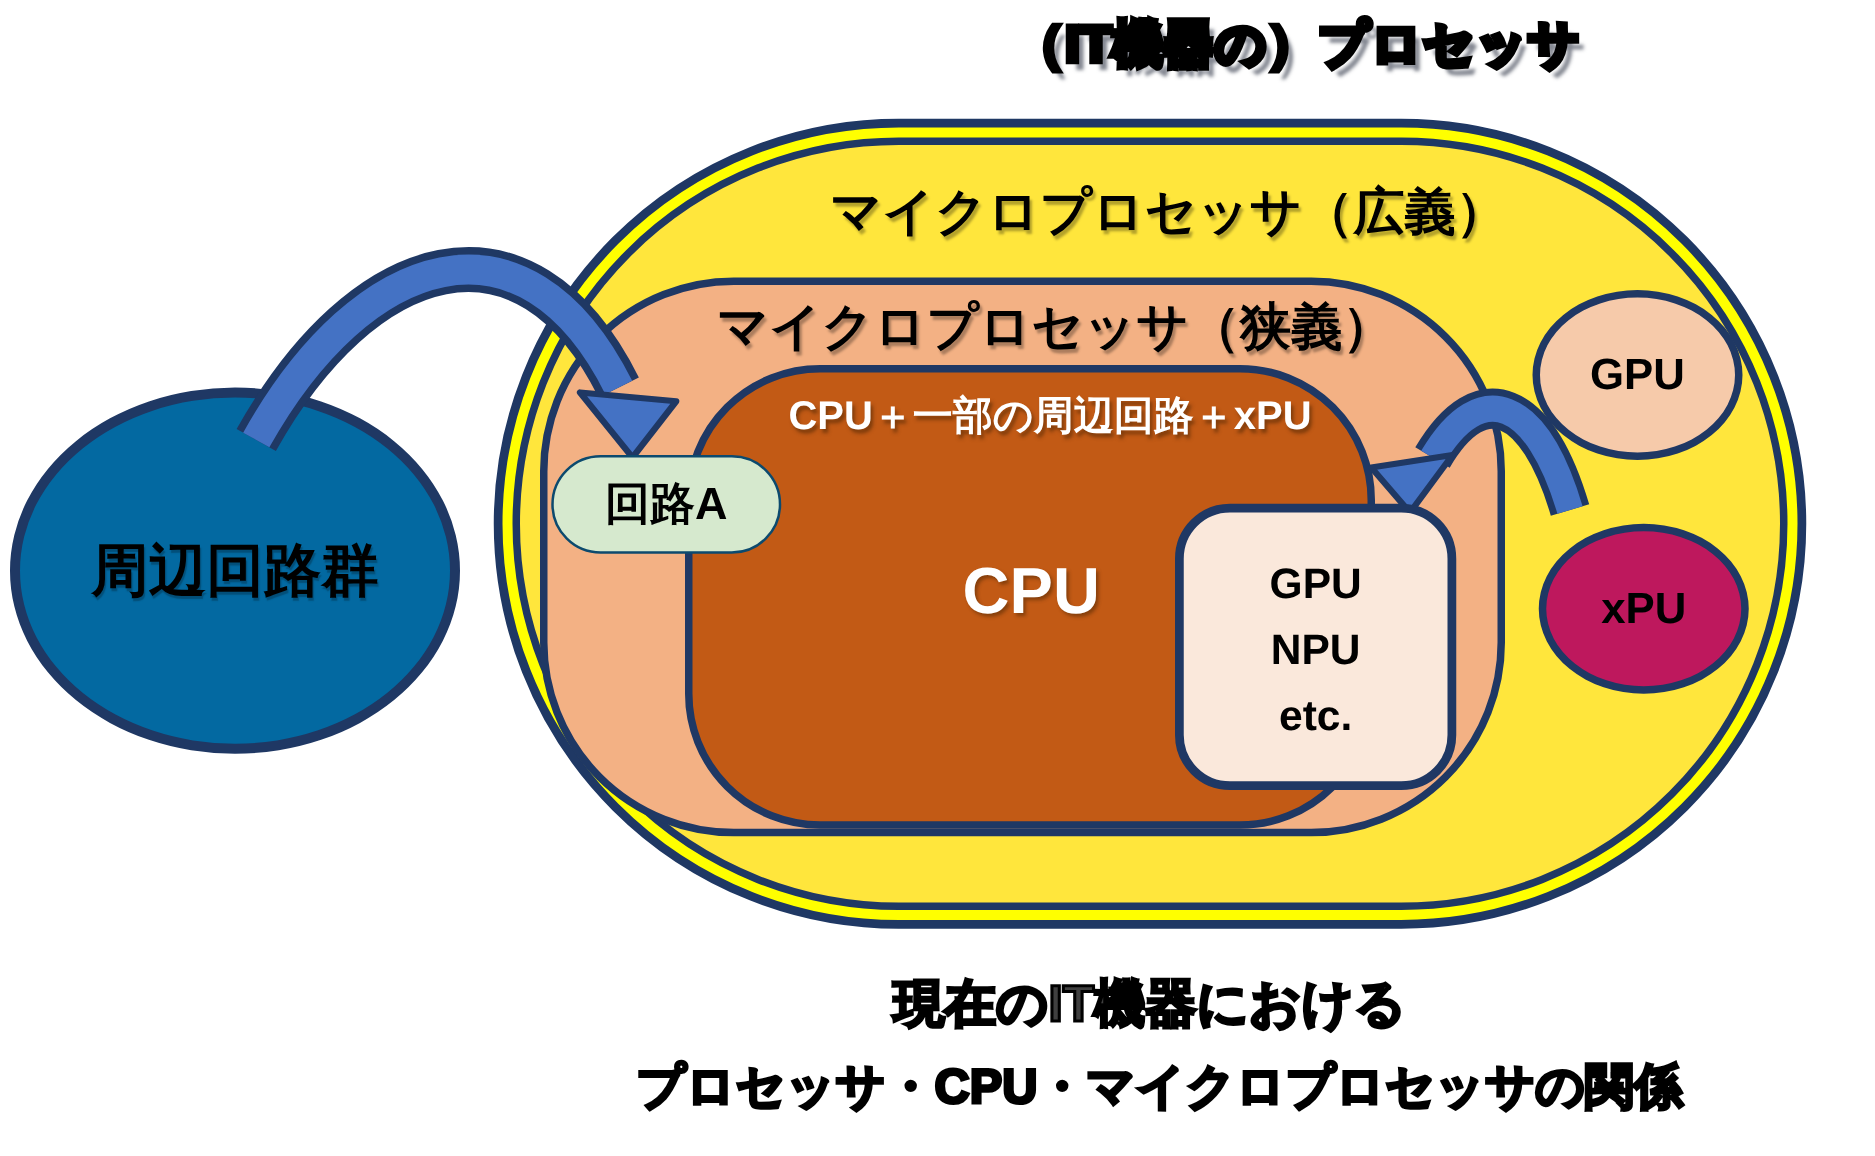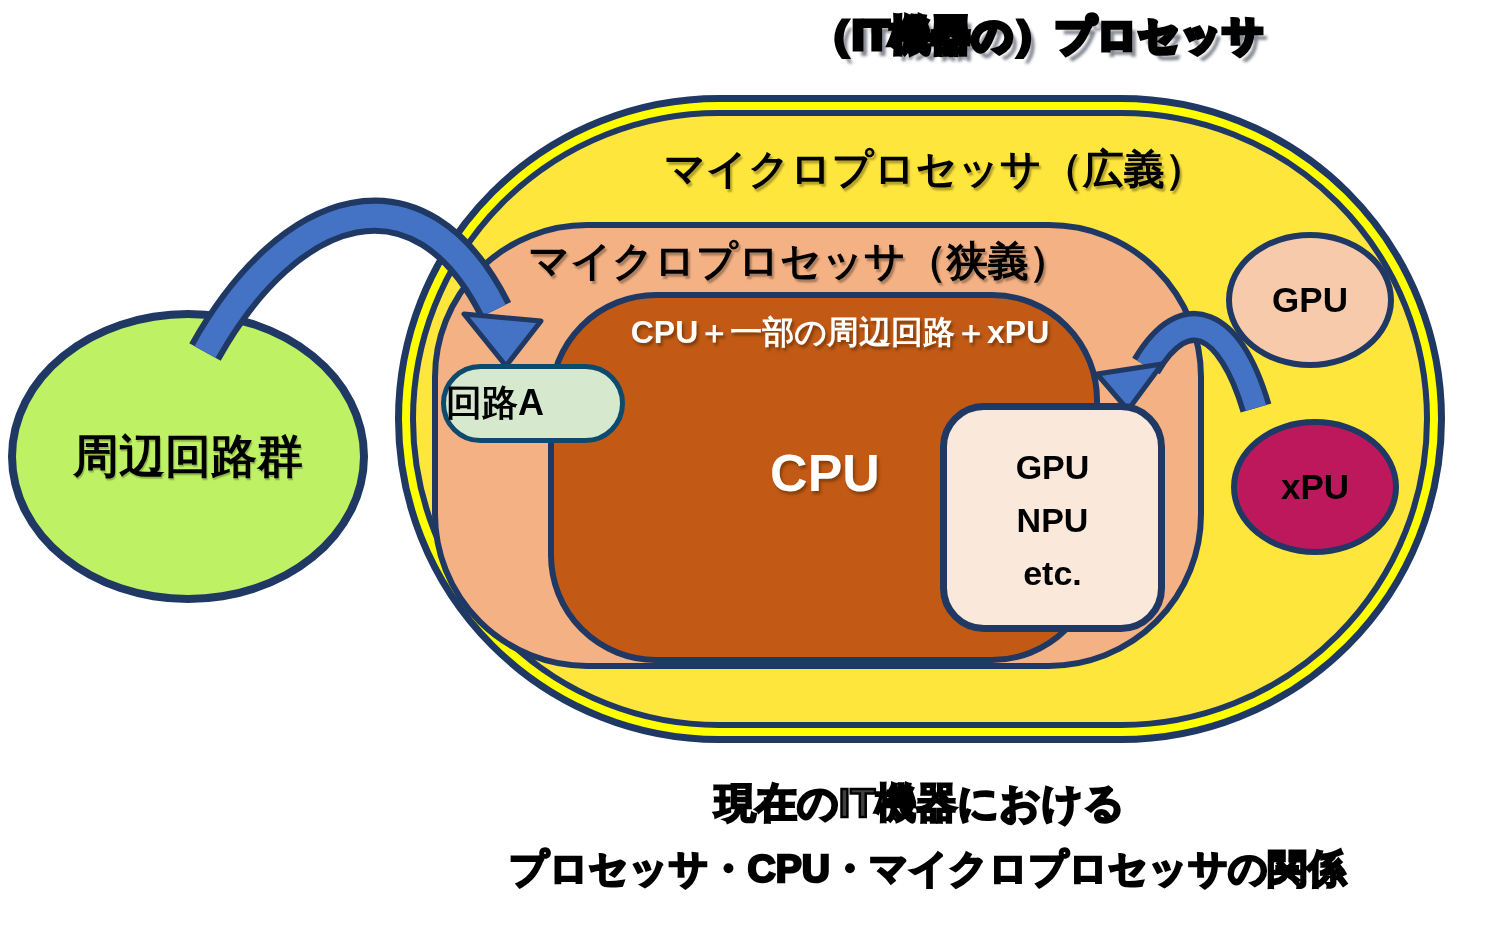--- a/index.html
+++ b/index.html
@@ -25,31 +25,31 @@
     box-sizing:border-box;z-index:2;
   }
   
   .core-shape{
     left:548px;top:292px;width:552px;height:371px;
     background:#C25A15;border:6px solid #1F3864;border-radius:108px;
     box-sizing:border-box;z-index:2;
   }
   
   .peripheral{
-    left:8px;top:310px;width:360px;height:293px;background:#bef264;
+    left:8px;top:310px;width:360px;height:293px;background:#0369a1;
     border:8px solid #1F3864;border-radius:50%;box-sizing:border-box;
     display:flex;align-items:center;justify-content:center;z-index:3;
   }
   .peripheral .lbl{font-size:46px;font-weight:800;color:#000;text-shadow:1px 2px 1px rgba(0,0,0,.25);}
   
   .arrows{left:0;top:0;width:1500px;height:925px;z-index:4;pointer-events:none;}
   
   .pill{
-    background:#D6E9CE;border:5px solid #0c4a6e;border-radius:40px;
-    box-sizing:border-box;display:flex;align-items:center;justify-content:flex-start;z-index:5;
+    background:#D6E9CE;border:2px solid #0c4a6e;border-radius:40px;
+    box-sizing:border-box;display:flex;align-items:center;justify-content:center;z-index:5;
   }
   .pill-a{left:441px;top:364px;width:184px;height:79px;}
   .pill-b{left:463px;top:439px;width:181px;height:79px;}
   .pill .lbl{font-size:36px;font-weight:800;color:#000;}
   
   .integrated{
     left:940px;top:403px;width:225px;height:229px;background:#FAE8DB;
     border:7px solid #1F3864;border-radius:44px;box-sizing:border-box;
     display:flex;flex-direction:column;align-items:center;justify-content:center;
     padding-top:6px;z-index:5;
@@ -62,21 +62,21 @@
   }
   .unit-gpu{left:1226px;top:232px;width:168px;height:136px;background:#F6CAAA;}
   .unit-xpu{left:1231px;top:419px;width:168px;height:136px;background:#be185d;}
   .unit .lbl{font-size:35px;font-weight:800;color:#000;}
   
   .lbl-broad{
     left:664px;top:142px;width:570px;text-align:left;z-index:7;
     font-size:41px;font-weight:700;color:#000;text-shadow:2px 3px 2px rgba(0,0,0,.3);
   }
   .lbl-narrow{
-    left:514px;top:234px;width:570px;text-align:center;z-index:7;
+    left:545px;top:234px;width:570px;text-align:right;z-index:7;
     font-size:41px;font-weight:800;color:#000;text-shadow:2px 3px 2px rgba(0,0,0,.3);
   }
   .lbl-core{
     left:560px;top:311px;width:560px;text-align:center;z-index:7;
     font-size:32px;font-weight:800;color:#fff;text-shadow:2px 3px 3px rgba(60,30,0,.5);
   }
   .lbl-cpu{
     left:700px;top:443px;width:250px;text-align:center;z-index:7;
     font-size:52px;font-weight:800;color:#fff;text-shadow:2px 3px 3px rgba(60,30,0,.45);
   }

